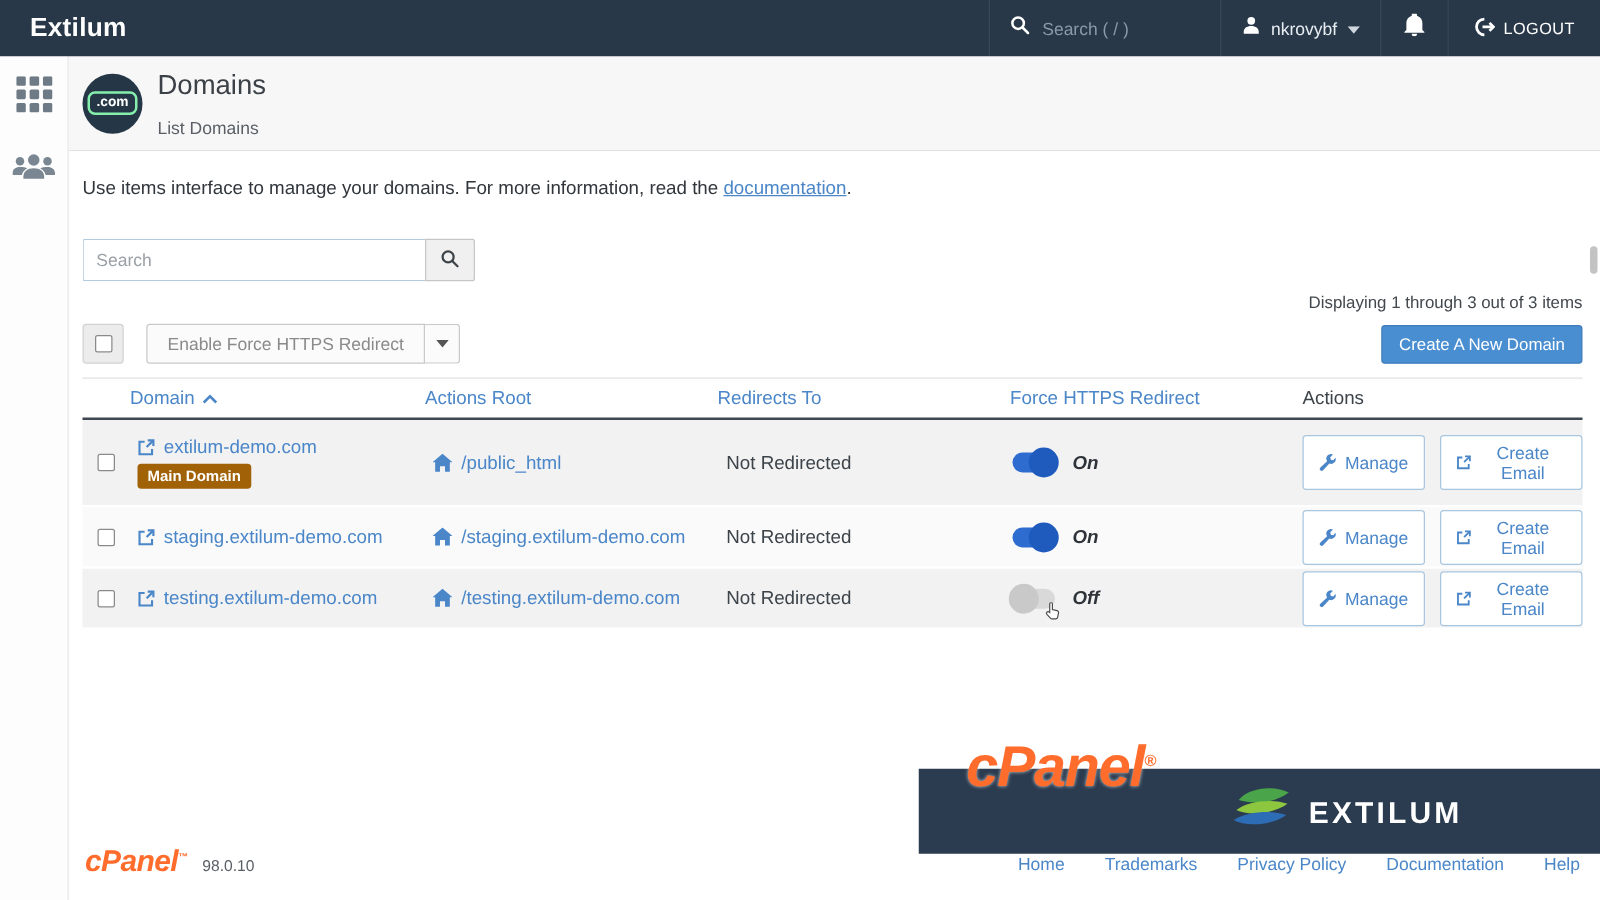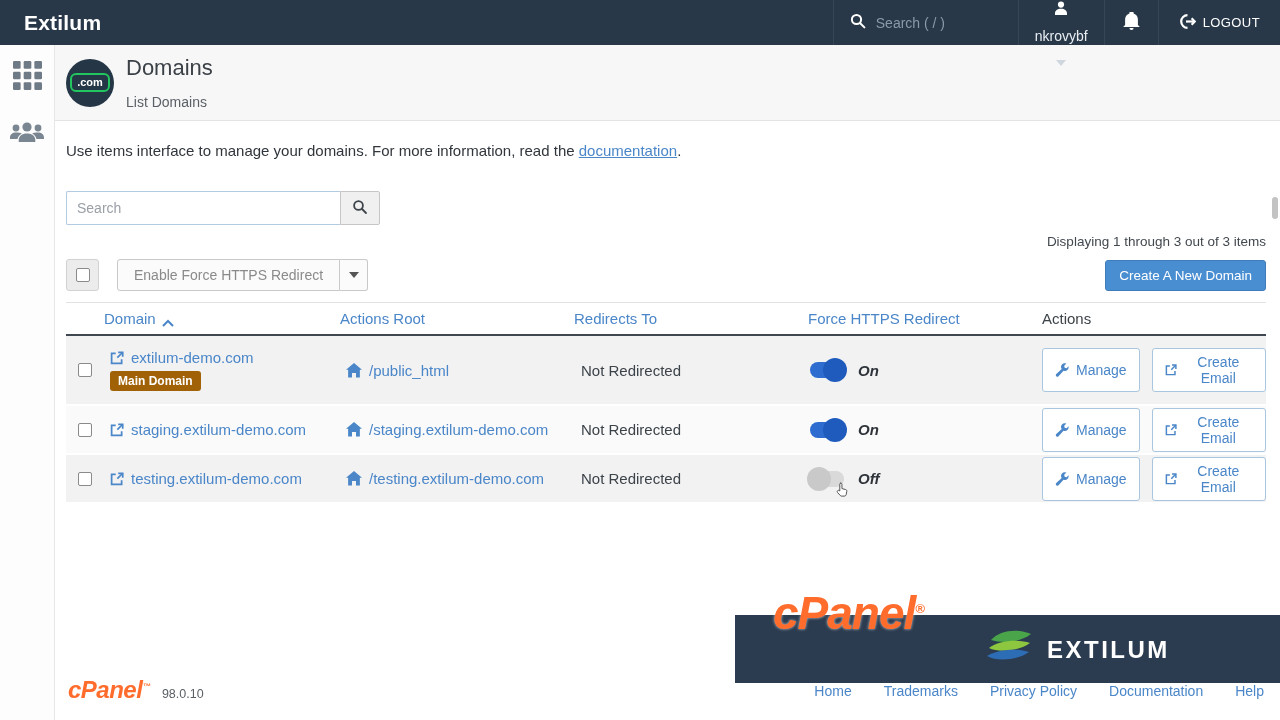--- a/index.html
+++ b/index.html
@@ -10,37 +10,37 @@
   
   .navbar { position:absolute; top:0; left:0; right:0; height:45px; background:#283848;
             display:flex; align-items:center; color:#fff; z-index:30; }
   .brand { font-size:21px; font-weight:bold; padding:0 24px; letter-spacing:.2px; }
   .nav-right { margin-left:auto; display:flex; align-items:stretch; height:100%; }
   .nav-sec { display:flex; align-items:center; padding:0 16px; border-left:1px solid rgba(255,255,255,.07); }
   .nav-search { gap:10px; width:185px; cursor:text; }
   .nav-search input { background:transparent; border:none; outline:none; color:#cfd6dd;
                       font-size:14px; width:120px; font-family:inherit; }
   .nav-search input::placeholder { color:#8b99a8; }
-  .nav-user { gap:8px; cursor:pointer;flex-direction:column; }
+  .nav-user { gap:8px; cursor:pointer; }
   .nav-user .uname { font-size:14px; color:#e8edf2; }
   .nav-bell { cursor:pointer; padding:0 18px; }
   .nav-logout { gap:7px; cursor:pointer; font-size:13px; letter-spacing:.4px; padding:0 20px; }
 
   
   .sidebar { position:absolute; top:45px; left:0; bottom:0; width:55px; background:#fdfdfd;
              border-right:1px solid #e7e7e7; z-index:20; display:flex; flex-direction:column;
              align-items:center; padding-top:16px; gap:26px; }
   .side-icon { cursor:pointer; }
 
   
   .page-header { position:absolute; top:45px; left:55px; right:0; height:76px; background:#f7f7f8;
                  border-bottom:1px solid #e3e3e3; display:flex; align-items:center; padding-left:11px; }
   .app-icon { width:48px; height:48px; border-radius:50%; background:#253746; display:flex;
               align-items:center; justify-content:center; flex:0 0 48px; }
-  .app-icon .dotcom { border:2px solid #22c55e; border-radius:6px; padding:1px 5px 2px;
+  .app-icon .dotcom { border:2px solid #86efac; border-radius:6px; padding:1px 5px 2px;
                       color:#fff; font-size:11px; font-weight:bold; }
   .titles { margin-left:12px; }
   .page-title { font-size:22px; color:#3b4147; font-weight:500; line-height:1.2; }
   .page-subtitle { font-size:14px; color:#5a6066; margin-top:13px; }
 
   
   .main { position:absolute; top:121px; left:55px; right:0; padding:0 14px 0 11px; background:#fff; }
   .intro { margin-top:21px; font-size:15px; color:#30363c; }
   .intro a { color:#4a86c8; text-decoration:underline; cursor:pointer; }
 
@@ -70,21 +70,21 @@
                  justify-content:center; cursor:pointer; }
   .create-btn { margin-left:auto; background:#4a8ed2; border:1px solid #3e7cba; color:#fff;
                 font-size:13.5px; padding:7px 13px; border-radius:3px; cursor:pointer;
                 font-family:inherit; }
 
   
   .table { margin-top:11px; }
   .thead, .trow { display:grid; grid-template-columns:38px 236px 234px 234px 234px 1fr;
                   align-items:center; }
   .thead { height:34px; border-top:1px solid #e2e2e2; border-bottom:2px solid #3f4750; }
-  .th { font-size:15px; color:#4a86c8; display:flex; align-items:flex-end; gap:6px; cursor:pointer; }
+  .th { font-size:15px; color:#4a86c8; display:flex; align-items:center; gap:6px; cursor:pointer; }
   .th.plain { color:#3c4349; cursor:default; }
   .trow { min-height:49px; border-bottom:2px solid #fff; }
   .trow.odd { background:#f2f2f3; }
   .trow.even { background:#fafafa; }
   .trow:first-child { min-height:70px; }
   .cell { font-size:15px; color:#3c4349; }
   .c-check { display:flex; justify-content:center; }
   .c-domain { display:flex; flex-direction:column; align-items:flex-start; gap:5px; padding-left:6px; }
   .domain-line { display:flex; align-items:center; gap:7px; }
   .domain-link, .root-link { color:#4a86c8; text-decoration:none; cursor:pointer; }

